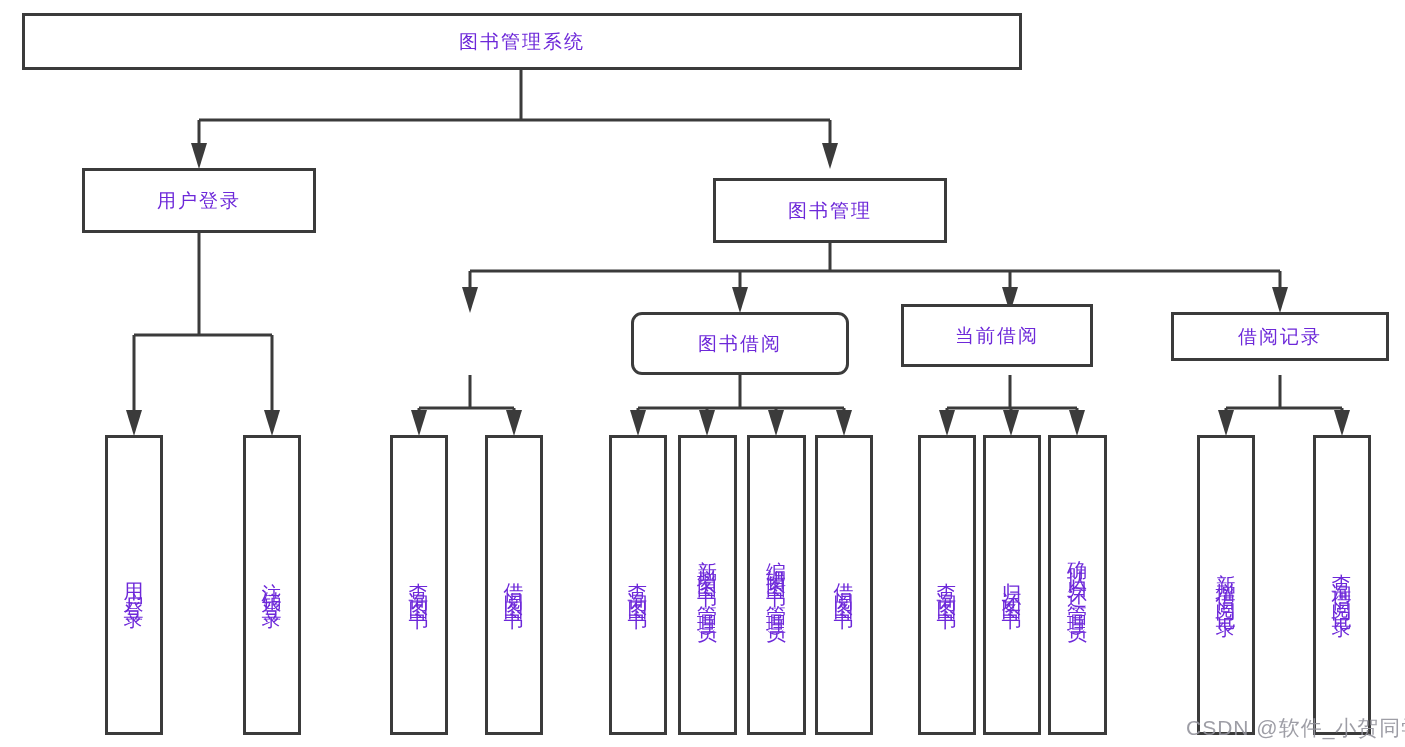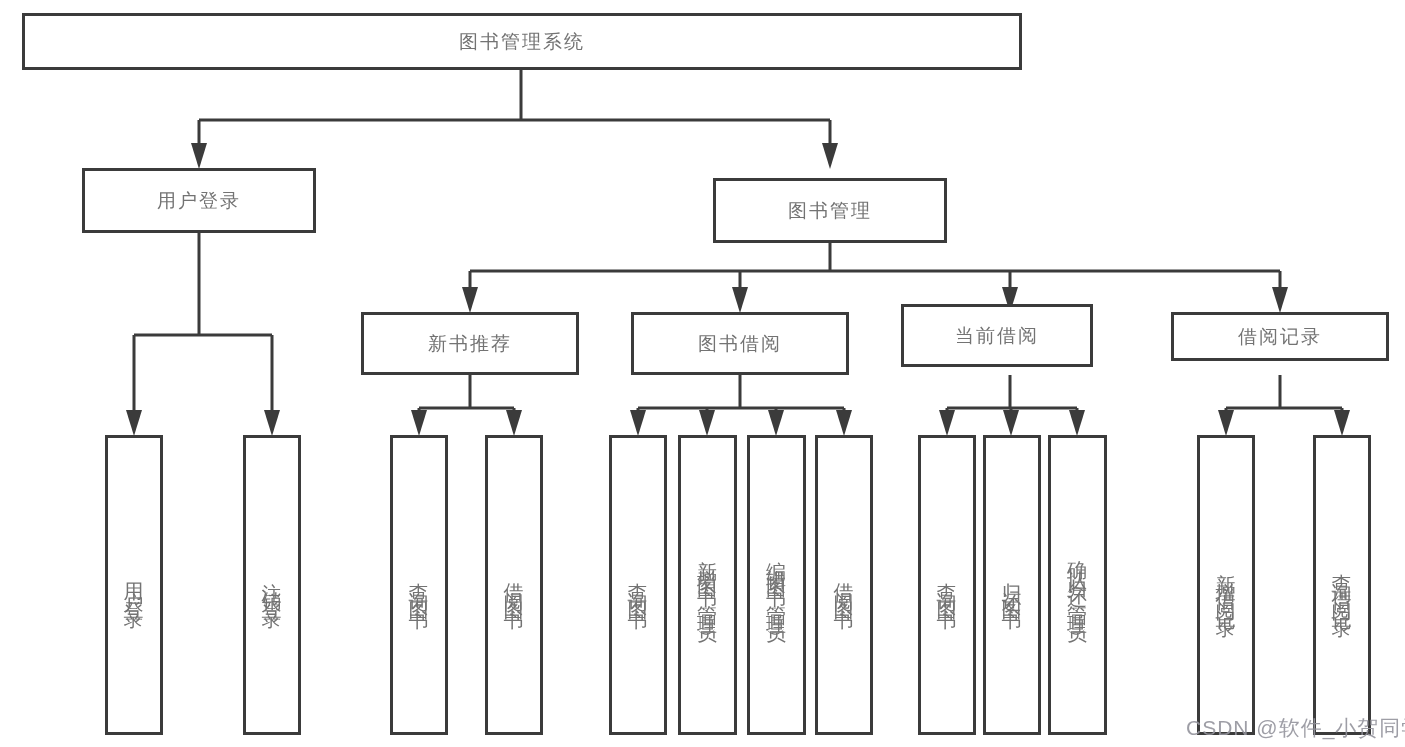--- a/index.html
+++ b/index.html
@@ -12,21 +12,21 @@
   }
   #connector-svg{position:absolute;left:0;top:0;z-index:0;}
   .box{
     position:absolute;
     box-sizing:border-box;
     background:#ffffff;
     border:3px solid #3b3b3b;
     display:flex;
     align-items:center;
     justify-content:center;
-    color:#737373;
+    color:#6d28d9;
     z-index:1;
   }
   .hbox{
     font-size:19px;
     letter-spacing:2px;
     white-space:nowrap;
   }
   .vbox{
     writing-mode:vertical-lr;
     text-orientation:mixed;
@@ -106,22 +106,21 @@
       <polygon points="1218,410 1234,410 1226,436"></polygon>
       <polygon points="1334,410 1350,410 1342,436"></polygon>
     </g>
   </svg>
 
   <div class="box hbox" style="left:22px;top:13px;width:1000px;height:57px;">图书管理系统</div>
 
   <div class="box hbox" style="left:82px;top:168px;width:234px;height:65px;">用户登录</div>
   <div class="box hbox" style="left:713px;top:168px;width:234px;height:65px;margin-top:10px;">图书管理</div>
 
-  <div class="box hbox" style="left:361px;top:312px;width:218px;height:63px;">新书推荐</div>
-  <div class="box hbox" style="left:631px;top:312px;width:218px;height:63px;">图书借阅</div>
+  <div class="box hbox" style="left:631px;top:312px;width:218px;height:63px;border-radius:11px;">图书借阅</div>
   <div class="box hbox" style="left:901px;top:304px;width:192px;height:63px;">当前借阅</div>
   <div class="box hbox" style="left:1171px;top:312px;width:218px;height:49px;">借阅记录</div>
 
   <div class="box vbox" style="left:105px;top:435px;width:58px;height:300px;">用户登录</div>
   <div class="box vbox" style="left:243px;top:435px;width:58px;height:300px;">注销登录</div>
 
   <div class="box vbox" style="left:390px;top:435px;width:58px;height:300px;">查询图书</div>
   <div class="box vbox" style="left:485px;top:435px;width:58px;height:300px;">借阅图书</div>
 
   <div class="box vbox" style="left:609px;top:435px;width:58px;height:300px;">查询图书</div>

